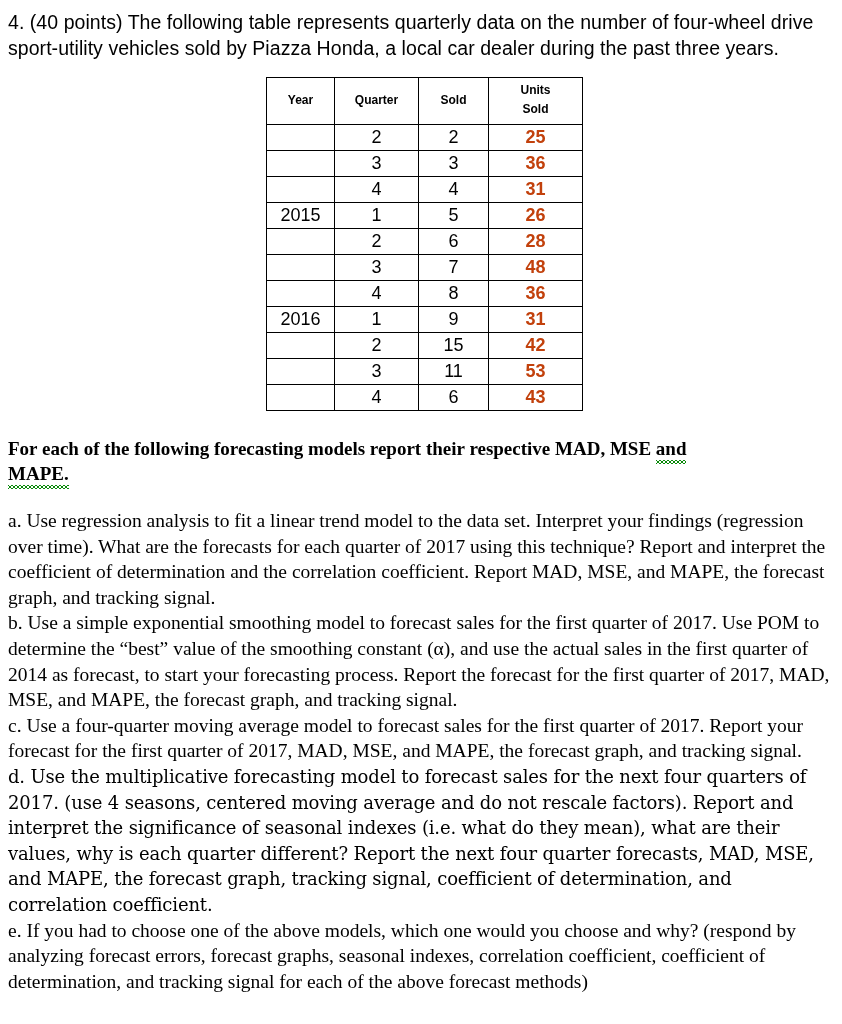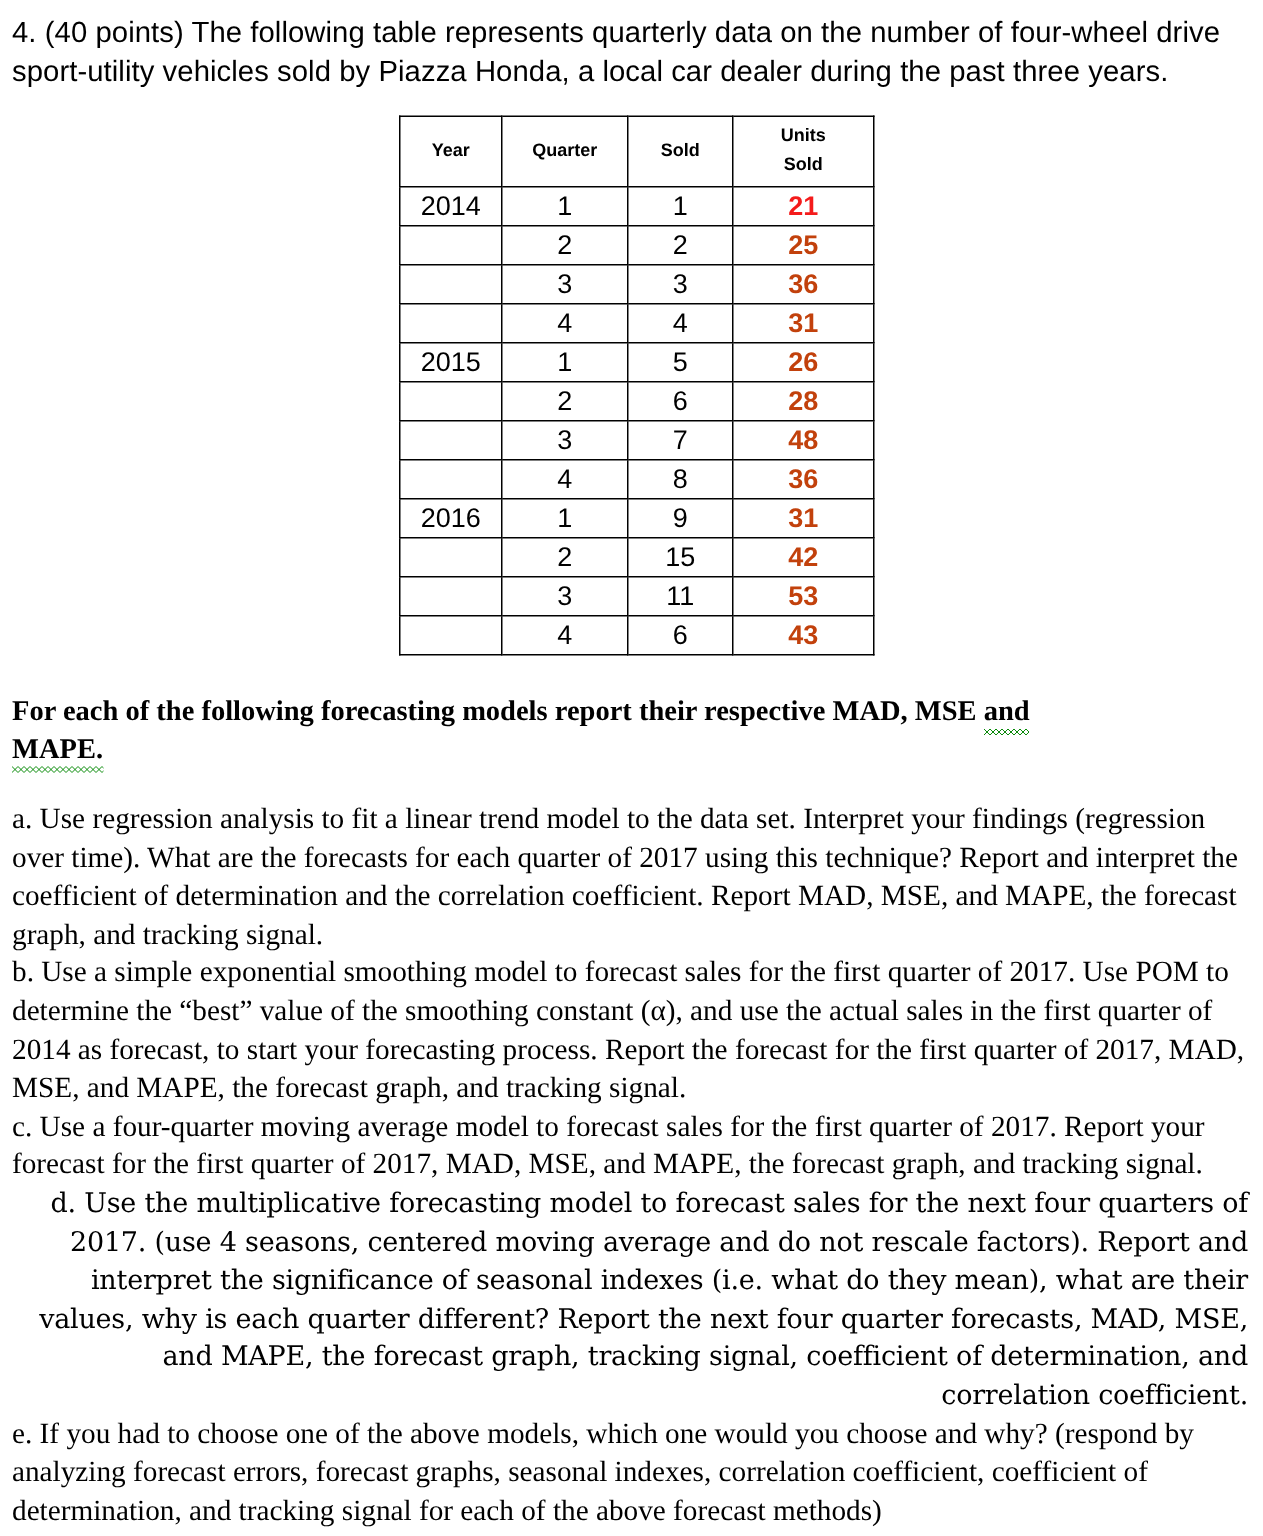--- a/index.html
+++ b/index.html
@@ -136,21 +136,20 @@
     font-family: "Liberation Serif", "DejaVu Serif", serif;
     font-size: 19.5px;
     line-height: 25.6px;
     margin: 0;
   }
   .q.alt {
     font-family: "DejaVu Serif", "Liberation Serif", serif;
     font-size: 18px;
     line-height: 25.6px;
     letter-spacing: -0.15px;
-    text-align: right;
   }
 </style>
 </head>
 <body>
 
 <div class="page">
 
   <p class="intro">4. (40 points) The following table represents quarterly data on the number of four-wheel drive sport-utility vehicles sold by Piazza Honda, a local car dealer during the past three years.</p>
 
   <div class="table-wrap">
@@ -167,26 +166,20 @@
         <thead>
           <tr>
             <th>Year</th>
             <th>Quarter</th>
             <th>Sold</th>
             <th class="units"><span>Units</span><br><span>Sold</span></th>
           </tr>
         </thead>
         <tbody id="suv-body">
             <tr>
-              <td class="year">2014</td>
-              <td>1</td>
-              <td>1</td>
-              <td class="units highlight">21</td>
-            </tr>
-            <tr>
               <td class="year"></td>
               <td>2</td>
               <td>2</td>
               <td class="units">25</td>
             </tr>
             <tr>
               <td class="year"></td>
               <td>3</td>
               <td>3</td>
               <td class="units">36</td>

